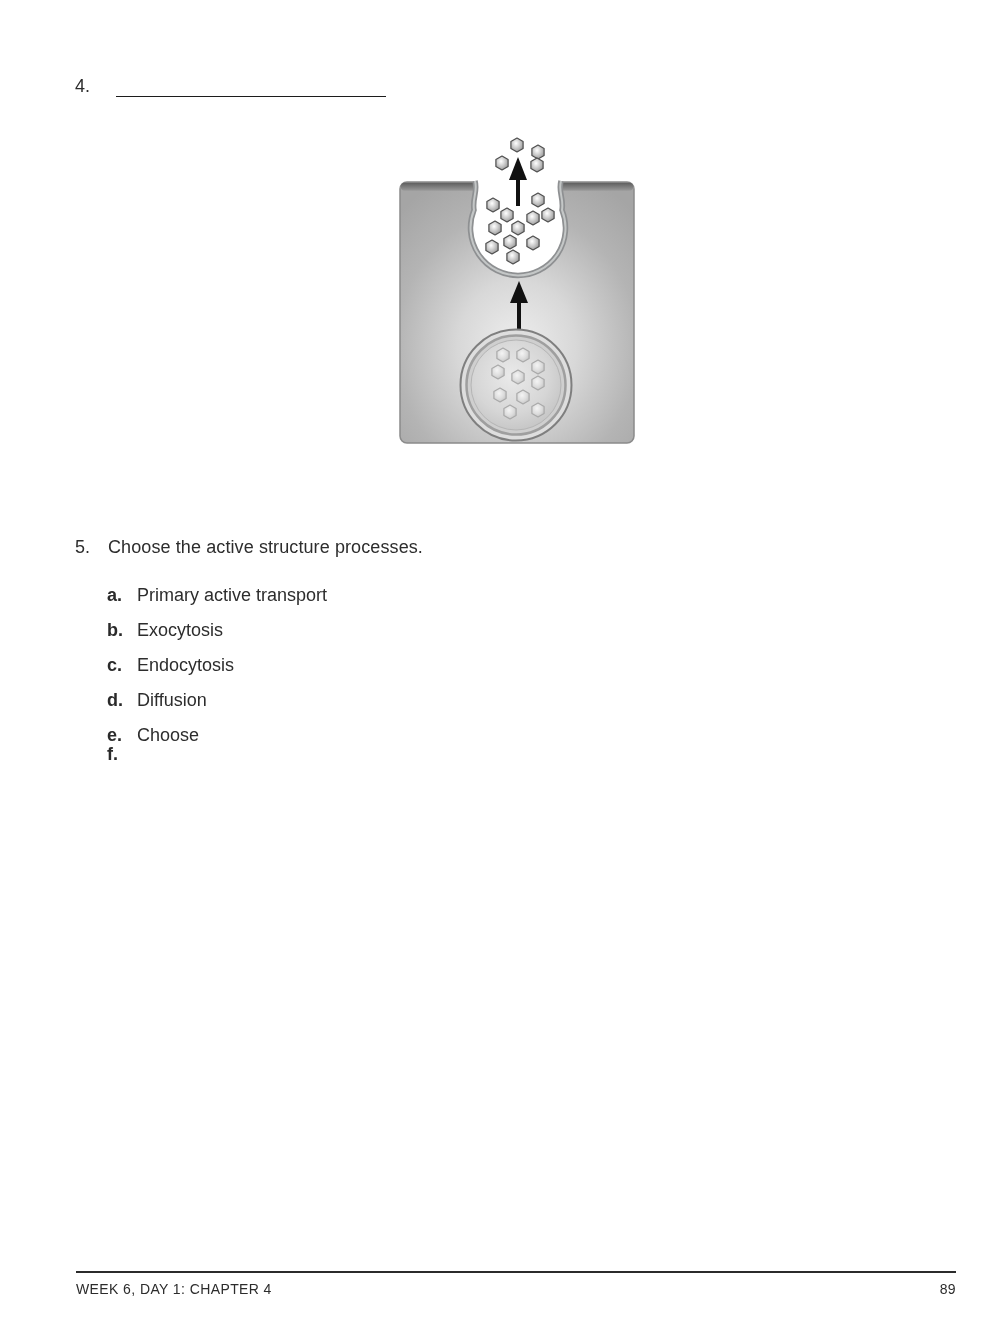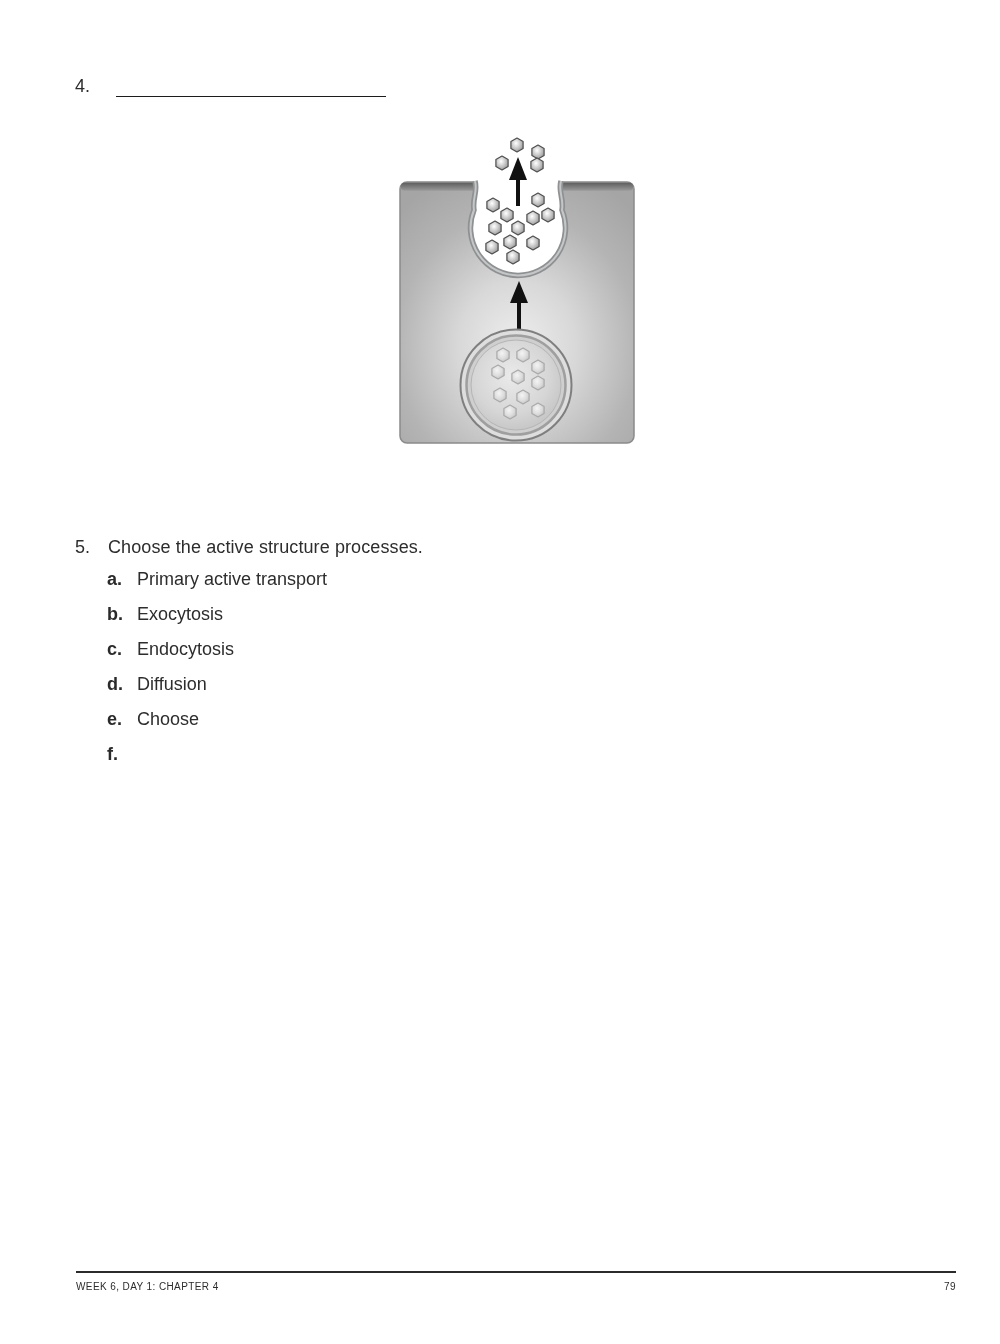--- a/index.html
+++ b/index.html
@@ -40,33 +40,33 @@
     left:107px;top:562px;
     font-size:18px;
   }
   .option{
     display:flex;
     align-items:baseline;
     height:35px;
     line-height:35px;
   }
   .opt-letter{width:30px;flex:0 0 30px;font-weight:bold;color:#2a2a2a;}
-  .opt-text{white-space:nowrap;}
+  .opt-text{white-space:nowrap;margin-top:16px;}
   .footer-rule{
     position:absolute;
     left:76px;right:44px;top:1271px;
     height:2px;background:#2b2b2b;
   }
   .footer-row{
     position:absolute;
     left:76px;right:44px;top:1281px;
     display:flex;
     justify-content:space-between;
     align-items:baseline;
-    font-size:10px;
+    font-size:14px;
     letter-spacing:.4px;
     color:#2c2c2c;
   }
 </style>
 </head>
 <body>
 
 <div class="page">
 
   <div class="question" style="top:75px;">
@@ -194,16 +194,16 @@
       <span class="opt-text">Choose</span>
     </div>
     <div class="option">
       <span class="opt-letter">f.</span>
     </div>
   </div>
 
   <div class="footer-rule"></div>
   <div class="footer-row">
     <span>WEEK 6, DAY 1: CHAPTER 4</span>
-    <span>79</span>
+    <span>89</span>
   </div>
 
 </div>
 
 </body></html>

